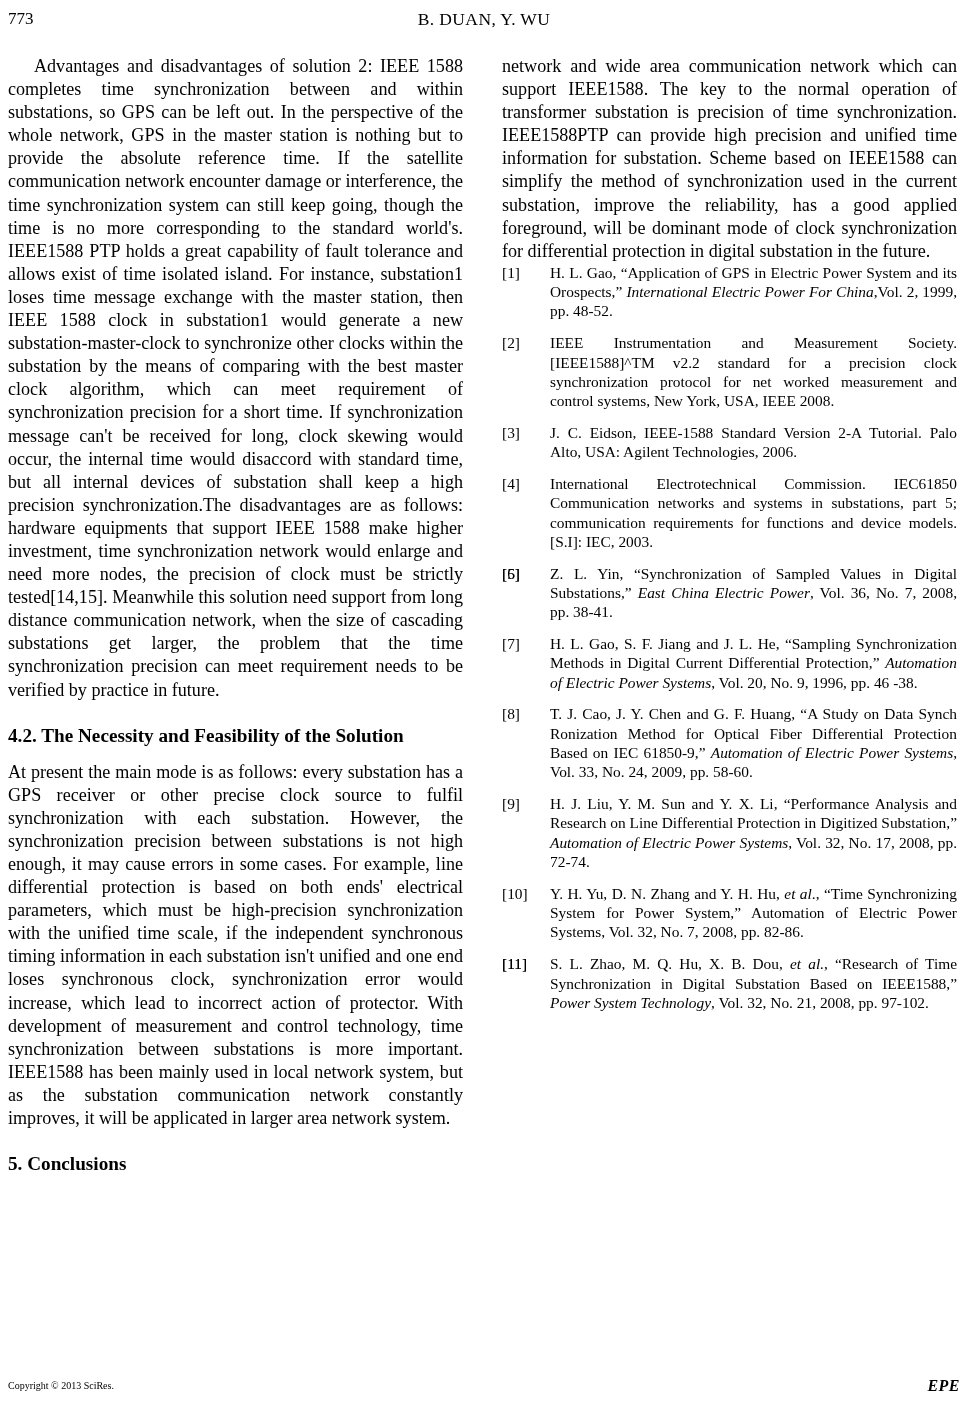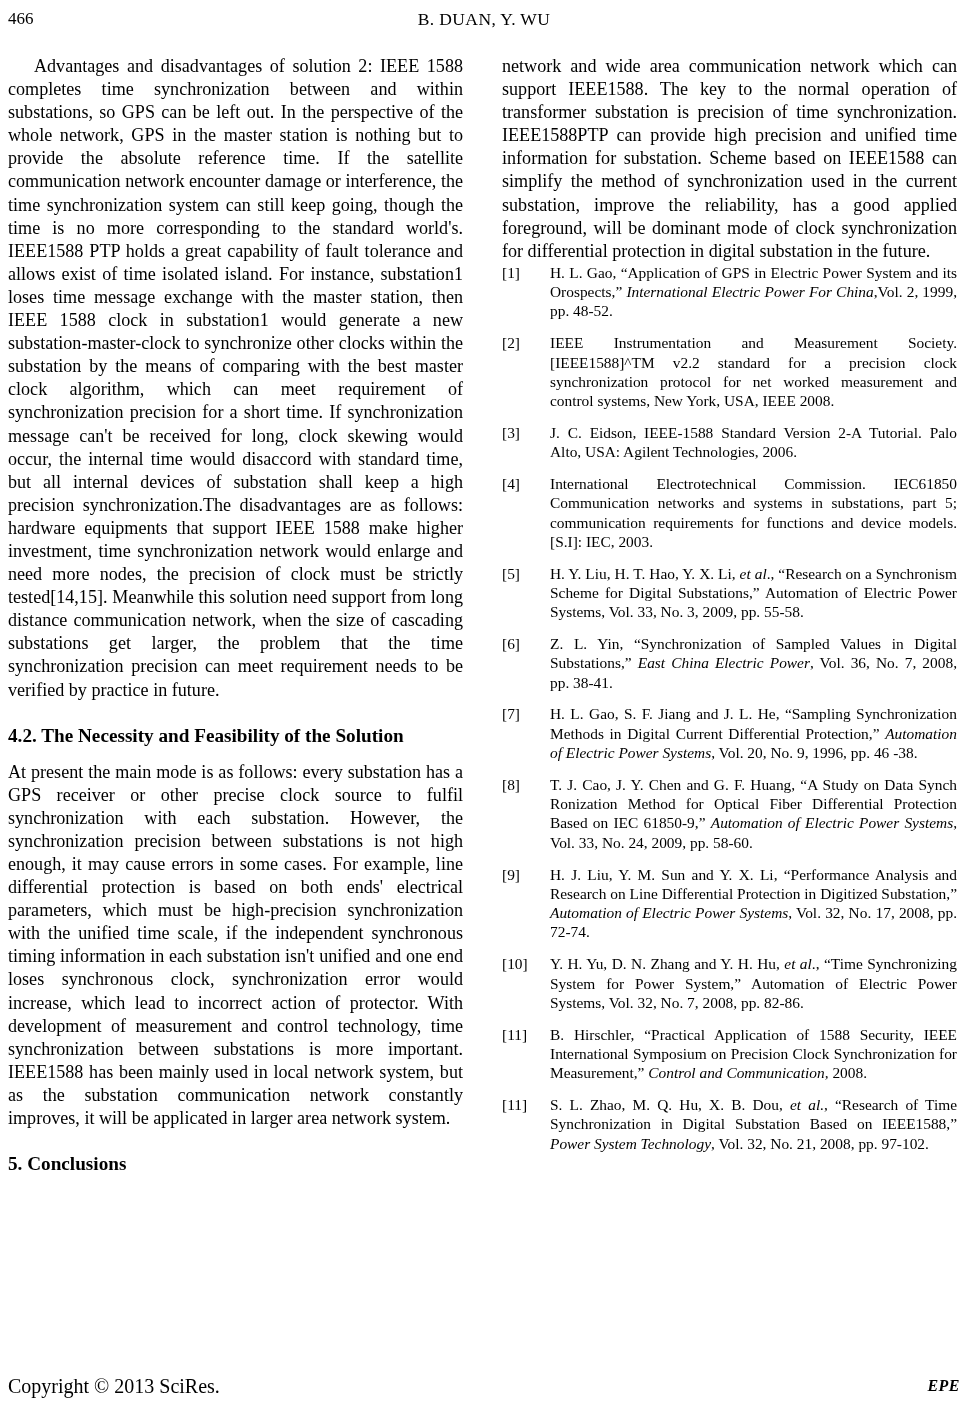--- a/index.html
+++ b/index.html
@@ -122,67 +122,67 @@
     position: absolute;
     left: 8px;
     right: 8px;
     bottom: 14px;
     height: 24px;
   }
   .copyright {
     position: absolute;
     left: 0;
     top: 0;
-    font-size: 20px;
+    font-size: 10px;
     line-height: 20px;
   }
   .journal-mark {
     position: absolute;
     right: 0;
     top: 0;
     font-size: 16px;
     line-height: 20px;
     font-weight: bold;
     font-style: italic;
     letter-spacing: 0.5px;
   }
 </style>
 </head>
 <body>
 
 <div class="page">
 
   <div class="running-head">
-    <span class="page-number">466</span>
+    <span class="page-number">773</span>
     <span class="head-authors">B. DUAN, Y. WU</span>
   </div>
 
   <div class="columns">
 
     <div class="col col-left">
       <p class="body indent">Advantages and disadvantages of solution 2: IEEE 1588 completes time synchronization between and within substations, so GPS can be left out. In the perspective of the whole network, GPS in the master station is nothing but to provide the absolute reference time. If the satellite communication network encounter damage or interference, the time synchronization system can still keep going, though the time is no more corresponding to the standard world's. IEEE1588 PTP holds a great capability of fault tolerance and allows exist of time isolated island. For instance, substation1 loses time message exchange with the master station, then IEEE 1588 clock in substation1 would generate a new substation-master-clock to synchronize other clocks within the substation by the means of comparing with the best master clock algorithm, which can meet requirement of synchronization precision for a short time. If synchronization message can't be received for long, clock skewing would occur, the internal time would disaccord with standard time, but all internal devices of substation shall keep a high precision synchronization.The disadvantages are as follows: hardware equipments that support IEEE 1588 make higher investment, time synchronization network would enlarge and need more nodes, the precision of clock must be strictly tested[14,15]. Meanwhile this solution need support from long distance communication network, when the size of cascading substations get larger, the problem that the time synchronization precision can meet requirement needs to be verified by practice in future.</p>
       <h2 class="section">4.2. The Necessity and Feasibility of the Solution</h2>
       <p class="body">At present the main mode is as follows: every substation has a GPS receiver or other precise clock source to fulfil synchronization with each substation. However, the synchronization precision between substations is not high enough, it may cause errors in some cases. For example, line differential protection is based on both ends' electrical parameters, which must be high-precision synchronization with the unified time scale, if the independent synchronous timing information in each substation isn't unified and one end loses synchronous clock, synchronization error would increase, which lead to incorrect action of protector. With development of measurement and control technology, time synchronization between substations is more important. IEEE1588 has been mainly used in local network system, but as the substation communication network constantly improves, it will be applicated in larger area network system.</p>
       <h2 class="section">5. Conclusions</h2>
     </div>
 
     <div class="col col-right">
       <p class="body">network and wide area communication network which can support IEEE1588. The key to the normal operation of transformer substation is precision of time synchronization. IEEE1588PTP can provide high precision and unified time information for substation. Scheme based on IEEE1588 can simplify the method of synchronization used in the current substation, improve the reliability, has a good applied foreground, will be dominant mode of clock synchronization for differential protection in digital substation in the future.</p>
       <ol class="reflist" id="reflist">
           <li class="ref"><span class="ref-num">[1]</span><span><span>H. L. Gao, “Application of GPS in Electric Power System and its Orospects,” </span><em>International Electric Power For China</em><span>,Vol. 2, 1999, pp. 48-52.</span></span></li>
           <li class="ref"><span class="ref-num">[2]</span><span><span>IEEE Instrumentation and Measurement Society. [IEEE1588]^TM v2.2 standard for a precision clock synchronization protocol for net worked measurement and control systems, New York, USA, IEEE 2008.</span></span></li>
           <li class="ref"><span class="ref-num">[3]</span><span><span>J. C. Eidson, IEEE-1588 Standard Version 2-A Tutorial. Palo Alto, USA: Agilent Technologies, 2006.</span></span></li>
           <li class="ref"><span class="ref-num">[4]</span><span><span>International Electrotechnical Commission. IEC61850 Communication networks and systems in substations, part 5; communication requirements for functions and device models. [S.I]: IEC, 2003.</span></span></li>
-          <li class="ref"><span class="ref-num">[5]</span><span><span>H. Y. Liu, H. T. Hao, Y. X. Li, </span><em>et al</em><span>., “Research on a Synchronism Scheme for Digital Substations,” Automation of Electric Power Systems, Vol. 33, No. 3, 2009, pp. 55-58.</span></span></li>
+          <li class="ref"><span class="ref-num">[5]</span></li>
           <li class="ref"><span class="ref-num">[6]</span><span><span>Z. L. Yin, “Synchronization of Sampled Values in Digital Substations,” </span><em>East China Electric Power</em><span>, Vol. 36, No. 7, 2008, pp. 38-41.</span></span></li>
           <li class="ref"><span class="ref-num">[7]</span><span><span>H. L. Gao, S. F. Jiang and J. L. He, “Sampling Synchronization Methods in Digital Current Differential Protection,” </span><em>Automation of Electric Power Systems</em><span>, Vol. 20, No. 9, 1996, pp. 46 -38.</span></span></li>
           <li class="ref"><span class="ref-num">[8]</span><span><span>T. J. Cao, J. Y. Chen and G. F. Huang, “A Study on Data Synch Ronization Method for Optical Fiber Differential Protection Based on IEC 61850-9,” </span><em>Automation of Electric Power Systems</em><span>, Vol. 33, No. 24, 2009, pp. 58-60.</span></span></li>
           <li class="ref"><span class="ref-num">[9]</span><span><span>H. J. Liu, Y. M. Sun and Y. X. Li, “Performance Analysis and Research on Line Differential Protection in Digitized Substation,” </span><em>Automation of Electric Power Systems</em><span>, Vol. 32, No. 17, 2008, pp. 72-74.</span></span></li>
           <li class="ref"><span class="ref-num">[10]</span><span><span>Y. H. Yu, D. N. Zhang and Y. H. Hu, </span><em>et al</em><span>., “Time Synchronizing System for Power System,” Automation of Electric Power Systems, Vol. 32, No. 7, 2008, pp. 82-86.</span></span></li>
-          <li class="ref"><span class="ref-num">[11]</span><span><span>B. Hirschler, “Practical Application of 1588 Security, IEEE International Symposium on Precision Clock Synchronization for Measurement,” </span><em>Control and Communication,</em><span> 2008.</span></span></li>
+          <li class="ref"><span class="ref-num">[11]</span></li>
           <li class="ref"><span class="ref-num">[11]</span><span><span>S. L. Zhao, M. Q. Hu, X. B. Dou, </span><em>et al.</em><span>, “Research of Time Synchronization in Digital Substation Based on IEEE1588,” </span><em>Power System Technology</em><span>, Vol. 32, No. 21, 2008, pp. 97-102.</span></span></li>
         </ol>
     </div>
 
   </div>
 
   <div class="footer">
     <span class="copyright">Copyright © 2013 SciRes.</span>
     <span class="journal-mark">EPE</span>
   </div>

